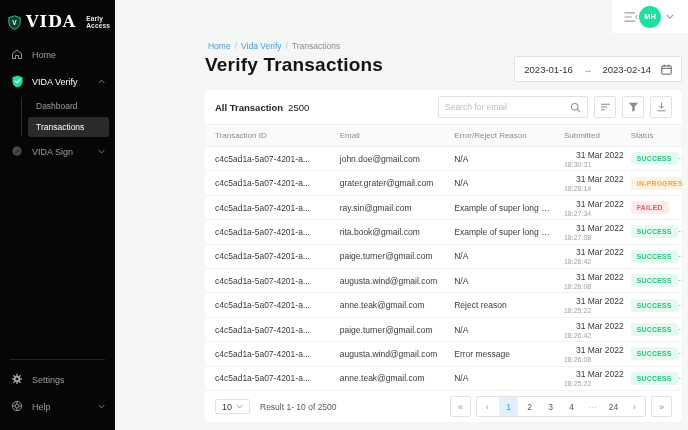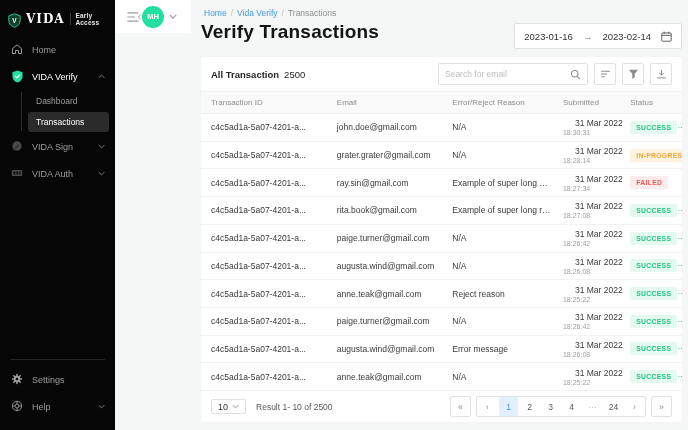--- a/index.html
+++ b/index.html
@@ -3,37 +3,37 @@
 <meta charset="utf-8">
 <style>
   * { margin:0; padding:0; box-sizing:border-box; }
   html,body { width:688px; height:430px; overflow:hidden; }
   body { font-family:"Liberation Sans", sans-serif; background:#f5f6f6; font-size:9px; color:#262626; }
   .app { display:flex; width:688px; height:430px; }
 
   
   .sidebar { width:115px; background:#060606; color:#9e9e9e; display:flex; flex-direction:column; flex-shrink:0; padding:8px 0 10px 0; }
   .logo-row { display:flex; align-items:center; gap:5px; padding:4px 8px 10px 8px; }
-  .brand { color:#fff; font-family:"DejaVu Serif", serif; font-weight:bold; font-size:12px; letter-spacing:1px; }
+  .brand { color:#fff; font-family:"DejaVu Serif", serif; font-weight:bold; font-size:16px; letter-spacing:1px; }
   .logo-sep { width:1px; height:12px; background:#3a3a3a; }
   .tagline { color:#e8e8e8; font-size:6.5px; font-weight:bold; letter-spacing:.2px; }
   .nav-item { display:flex; align-items:center; gap:8px; padding:7px 10px 7px 11px; font-size:9px; cursor:pointer; }
   .nav-item .lbl { flex:1; }
   .nav-item.active-section { color:#fff; }
   .sub-wrap { position:relative; padding-left:22px; }
   .sub-wrap:before { content:""; position:absolute; left:21px; top:2px; bottom:2px; width:1px; background:#2e2e2e; }
   .sub-item { display:block; padding:5px 8px; margin:1px 6px 1px 6px; border-radius:3px; font-size:8.5px; cursor:pointer; }
   .sub-item.active { background:#2b2b2b; color:#fff; }
   .spacer { flex:1; }
   .side-divider { height:1px; background:#242424; margin:6px 10px; }
   .chev { color:#8c8c8c; }
   .icon16 { width:13px; height:13px; flex-shrink:0; display:inline-flex; }
 
   
-  .right { flex:1; display:flex; flex-direction:row; min-width:0; }
+  .right { flex:1; display:flex; flex-direction:column; min-width:0;align-items:flex-end; }
   .topbar { height:33px; background:#fff; display:flex; align-items:center; justify-content:space-between; padding:0 14px 0 12px; flex-shrink:0; }
   .avatar-wrap { display:flex; align-items:center; gap:5px; cursor:pointer; }
   .avatar { width:22px; height:22px; border-radius:50%; background:#21dfa0; color:#fff; font-size:7.5px; font-weight:bold; display:flex; align-items:center; justify-content:center; }
 
   .content { flex:1; padding:8px 6px 8px 10px; display:flex; flex-direction:column; min-height:0; }
   .crumbs { display:flex; gap:4px; font-size:8.5px; padding-left:3px; }
   .crumb-link { color:#3e9be9; cursor:pointer; }
   .crumb-sep { color:#bfbfbf; }
   .crumb-cur { color:#8c8c8c; }
   .head-row { display:flex; justify-content:space-between; align-items:flex-start; margin:3px 0 8px 0; }
@@ -138,36 +138,20 @@
           </svg>
       </span>
       <span class="lbl">VIDA Sign</span>
       <span class="chev">
         <svg viewBox="0 0 10 6" width="7" height="5" fill="none" stroke="#8c8c8c" stroke-width="1.3">
             <path d="M1 1 5 5 9 1"></path>
           </svg>
       </span>
     </div>
 
-    <div class="nav-item">
-      <span class="icon16">
-        <svg viewBox="0 0 16 16" width="12" height="12" fill="#7a7a7a">
-            <rect x="1" y="4" width="14" height="8" rx="1" fill="#4a4a4a"></rect>
-            <rect x="3" y="6" width="3" height="4" fill="#161616"></rect>
-            <rect x="7" y="6" width="3" height="4" fill="#161616"></rect>
-            <rect x="11" y="6" width="2" height="4" fill="#161616"></rect>
-          </svg>
-      </span>
-      <span class="lbl">VIDA Auth</span>
-      <span class="chev">
-        <svg viewBox="0 0 10 6" width="7" height="5" fill="none" stroke="#8c8c8c" stroke-width="1.3">
-            <path d="M1 1 5 5 9 1"></path>
-          </svg>
-      </span>
-    </div>
 
     <div class="spacer"></div>
     <div class="side-divider"></div>
 
     <div class="nav-item">
       <span class="icon16">
         <svg viewBox="0 0 16 16" width="12" height="12">
             <g fill="#9e9e9e">
               <rect x="7" y="1" width="2" height="14" rx="1"></rect>
               <rect x="1" y="7" width="14" height="2" rx="1"></rect>

